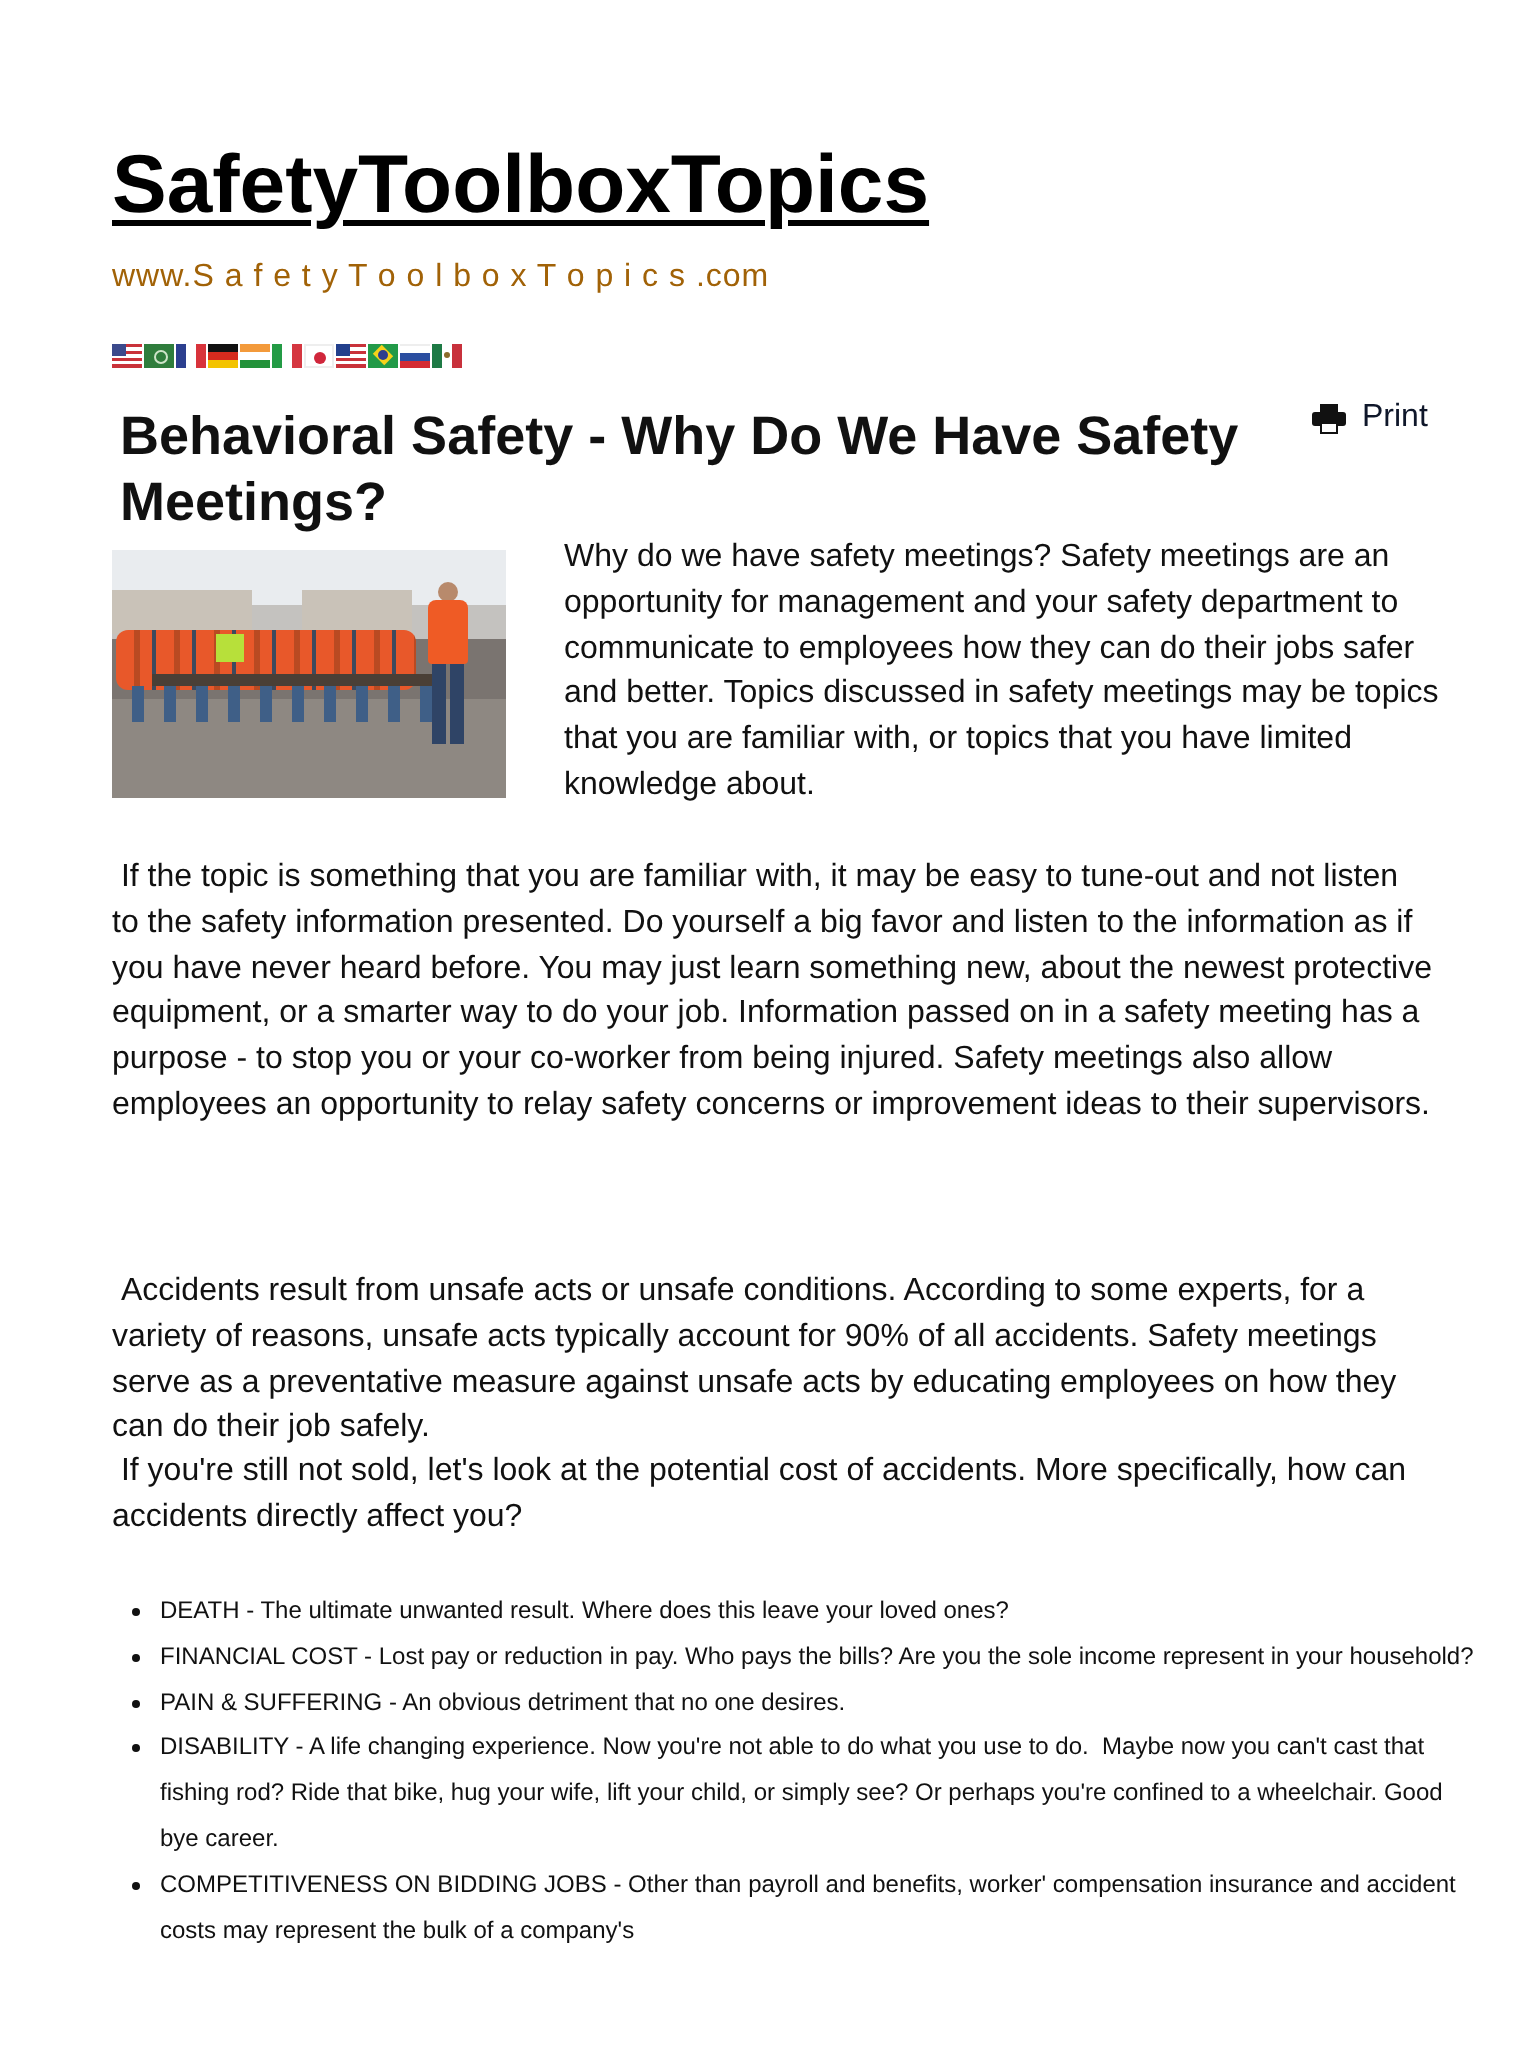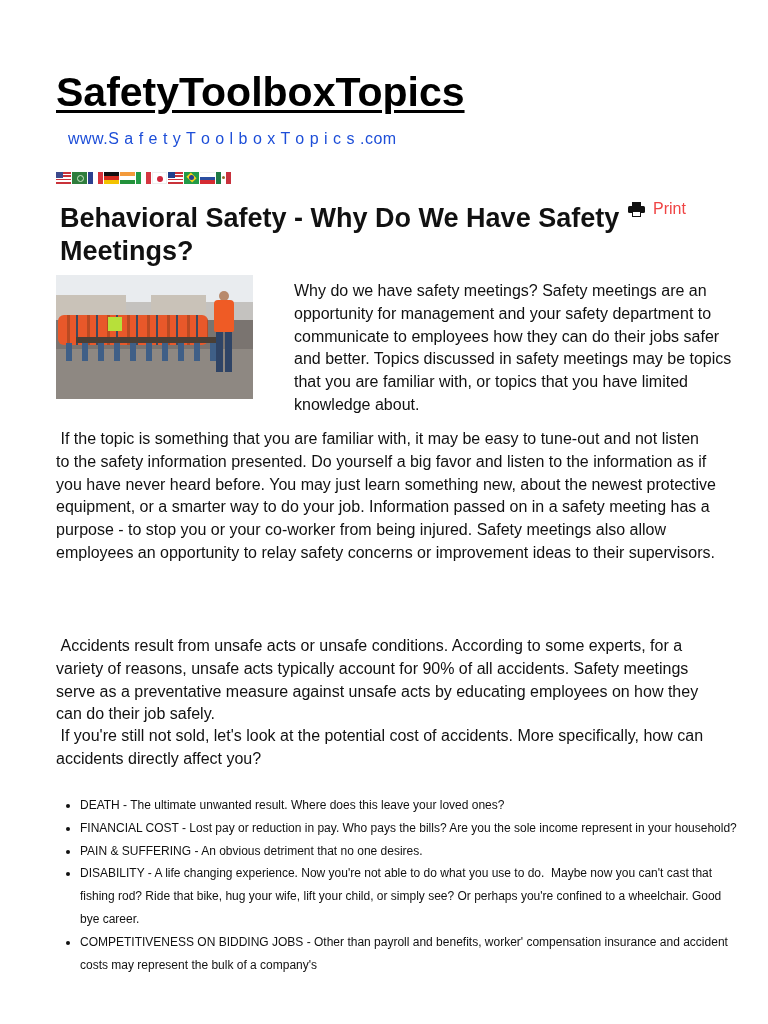--- a/index.html
+++ b/index.html
@@ -8,21 +8,21 @@
     font-family: "Liberation Sans", sans-serif; color: #111;
   }
   .page { position: absolute; left: 56px; top: 0; width: 658px; }
   .logo {
     position: absolute; left: 0; top: 64px;
     font-size: 41px; font-weight: bold; color: #000; text-decoration: underline;
     text-decoration-thickness: 3px; text-underline-offset: 4px; letter-spacing: 0px;
     line-height: 56px;
   }
   .site-url {
-    position: absolute; left: 12px; top: 130px; font-size: 16px; color: #1d4ed8;
+    position: absolute; left: 0; top: 130px; font-size: 16px; color: #a16207;
     letter-spacing: 0.5px;
   }
   .flags { position: absolute; left: 0; top: 172px; display: flex; gap: 1px; }
   .flag { width: 15px; height: 12px; display: inline-block; position: relative; overflow: hidden; }
   .flag-us { background: repeating-linear-gradient(#c9323a 0 1.7px, #fff 1.7px 3.4px); }
   .flag-us::after { content:""; position:absolute; left:0; top:0; width:7px; height:6px; background:#3c4a8c; }
   .flag-sa { background: #2f7d3c; }
   .flag-sa::after { content:""; position:absolute; left:5px; top:3px; width:5px; height:5px; border-radius:50%; border:1px solid #cde4c8; }
   .flag-fr { background: linear-gradient(90deg, #2c3f8f 0 33%, #fff 33% 66%, #d8333b 66%); }
   .flag-de { background: linear-gradient(#111 0 33%, #d52b1e 33% 66%, #f3c300 66%); }
@@ -37,40 +37,40 @@
   .flag-br::after { content:""; position:absolute; left:5px; top:3px; width:5px; height:5px; border-radius:50%; background:#2c3f8f; }
   .flag-ru { background: linear-gradient(#fff 0 33%, #2b4ea0 33% 66%, #d52b32 66%); border-top:1px solid #eee; box-sizing:border-box; }
   .flag-mx { background: linear-gradient(90deg, #1e7a45 0 33%, #fff 33% 66%, #c8313c 66%); }
   .flag-mx::after { content:""; position:absolute; left:6px; top:4px; width:3px; height:3px; border-radius:50%; background:#8b6b2b; }
 
   .title {
     position: absolute; left: 0; top: 198px; width: 560px; margin: 4px;
     font-size: 27px; font-weight: bold; line-height: 33px; color: #111;
   }
   .print {
-    position: absolute; left: 572px; top: 200px; display: flex; align-items: center; gap: 8px;
-    font-size: 16px; color: #ef4444; cursor: pointer;
+    position: absolute; left: 600px; top: 200px; display: flex; align-items: center; gap: 8px;
+    font-size: 16px; color: #0f172a; cursor: pointer;
   }
   .print svg { display:block; }
 
   .photo {
     position: absolute; left: 0; top: 275px; width: 197px; height: 124px; overflow: hidden;
     background: linear-gradient(#e9ecef 0 22%, #c4c2bf 22% 36%, #7a7470 36% 60%, #8e8882 60% 100%);
   }
   .photo .bldg { position:absolute; top:20px; height:22px; background:#c9c2b8; }
   .photo .crowd { position:absolute; left:2px; top:40px; width:150px; height:30px; background: repeating-linear-gradient(90deg, #e8582a 0 9px, #b94a22 9px 12px, #e8582a 12px 18px, #3d4a5e 18px 20px); border-radius:6px; }
   .photo .bench { position:absolute; left:20px; top:62px; width:140px; height:6px; background:#4a3f36; }
   .photo .legs { position:absolute; left:10px; top:68px; width:150px; height:18px; background: repeating-linear-gradient(90deg, #3f5f87 0 6px, transparent 6px 16px); }
   .photo .speaker { position:absolute; left:158px; top:25px; width:20px; height:32px; background:#ef5b25; border-radius:4px 4px 2px 2px; }
   .photo .speaker-legs { position:absolute; left:160px; top:57px; width:16px; height:40px; background: linear-gradient(90deg, #2f4466 0 45%, transparent 45% 55%, #2f4466 55%); }
   .photo .head { position:absolute; left:163px; top:16px; width:10px; height:10px; border-radius:50%; background:#b88a6c; }
   .photo .vest { position:absolute; left:52px; top:42px; width:14px; height:14px; background:#b7e03a; }
 
   .p1 {
-    position: absolute; left: 226px; top: 268px; width: 440px; margin: 12px;
+    position: absolute; left: 226px; top: 268px; width: 440px; margin: 0;
     font-size: 16px; line-height: 22.8px; color: #111;
   }
   .body-text {
     position: absolute; left: 0; width: 660px; margin: 0;
     font-size: 16px; line-height: 22.8px; color: #111; white-space: pre-wrap;
   }
   .p2 { top: 428px; }
   .p3 { top: 611px; margin-top: 24px; }
   .p4 { top: 725px; }
   .risks {

